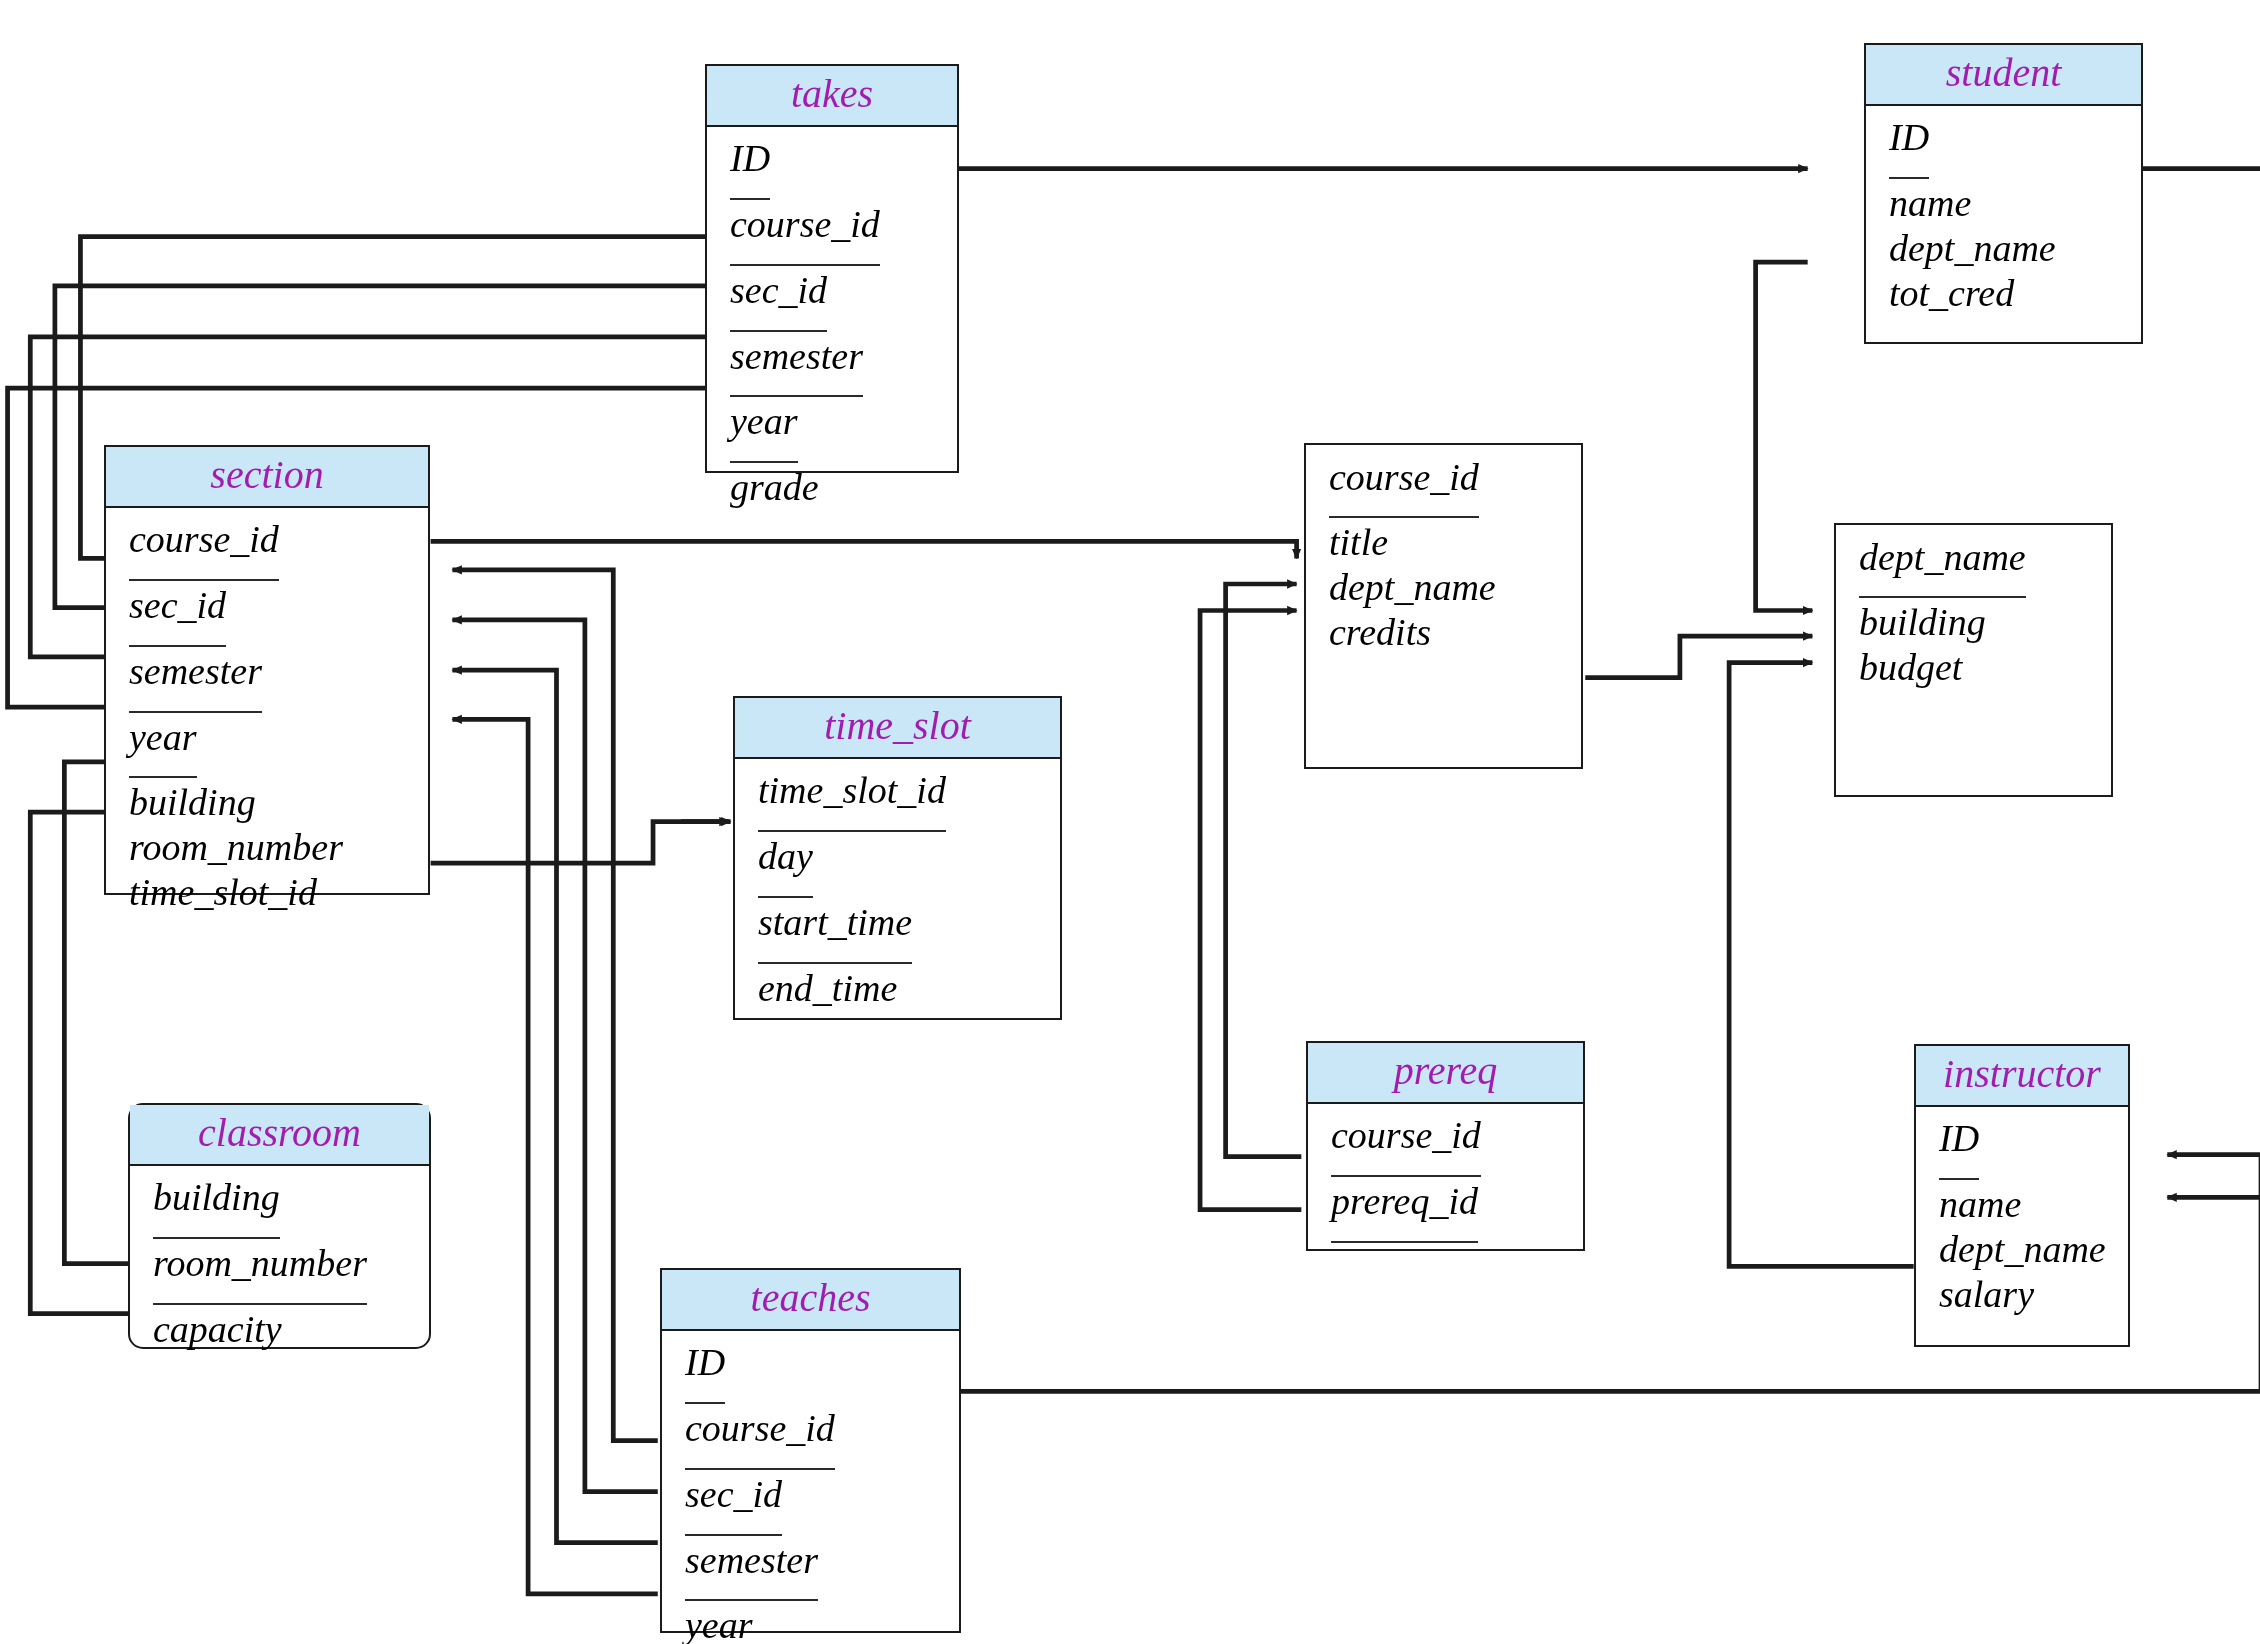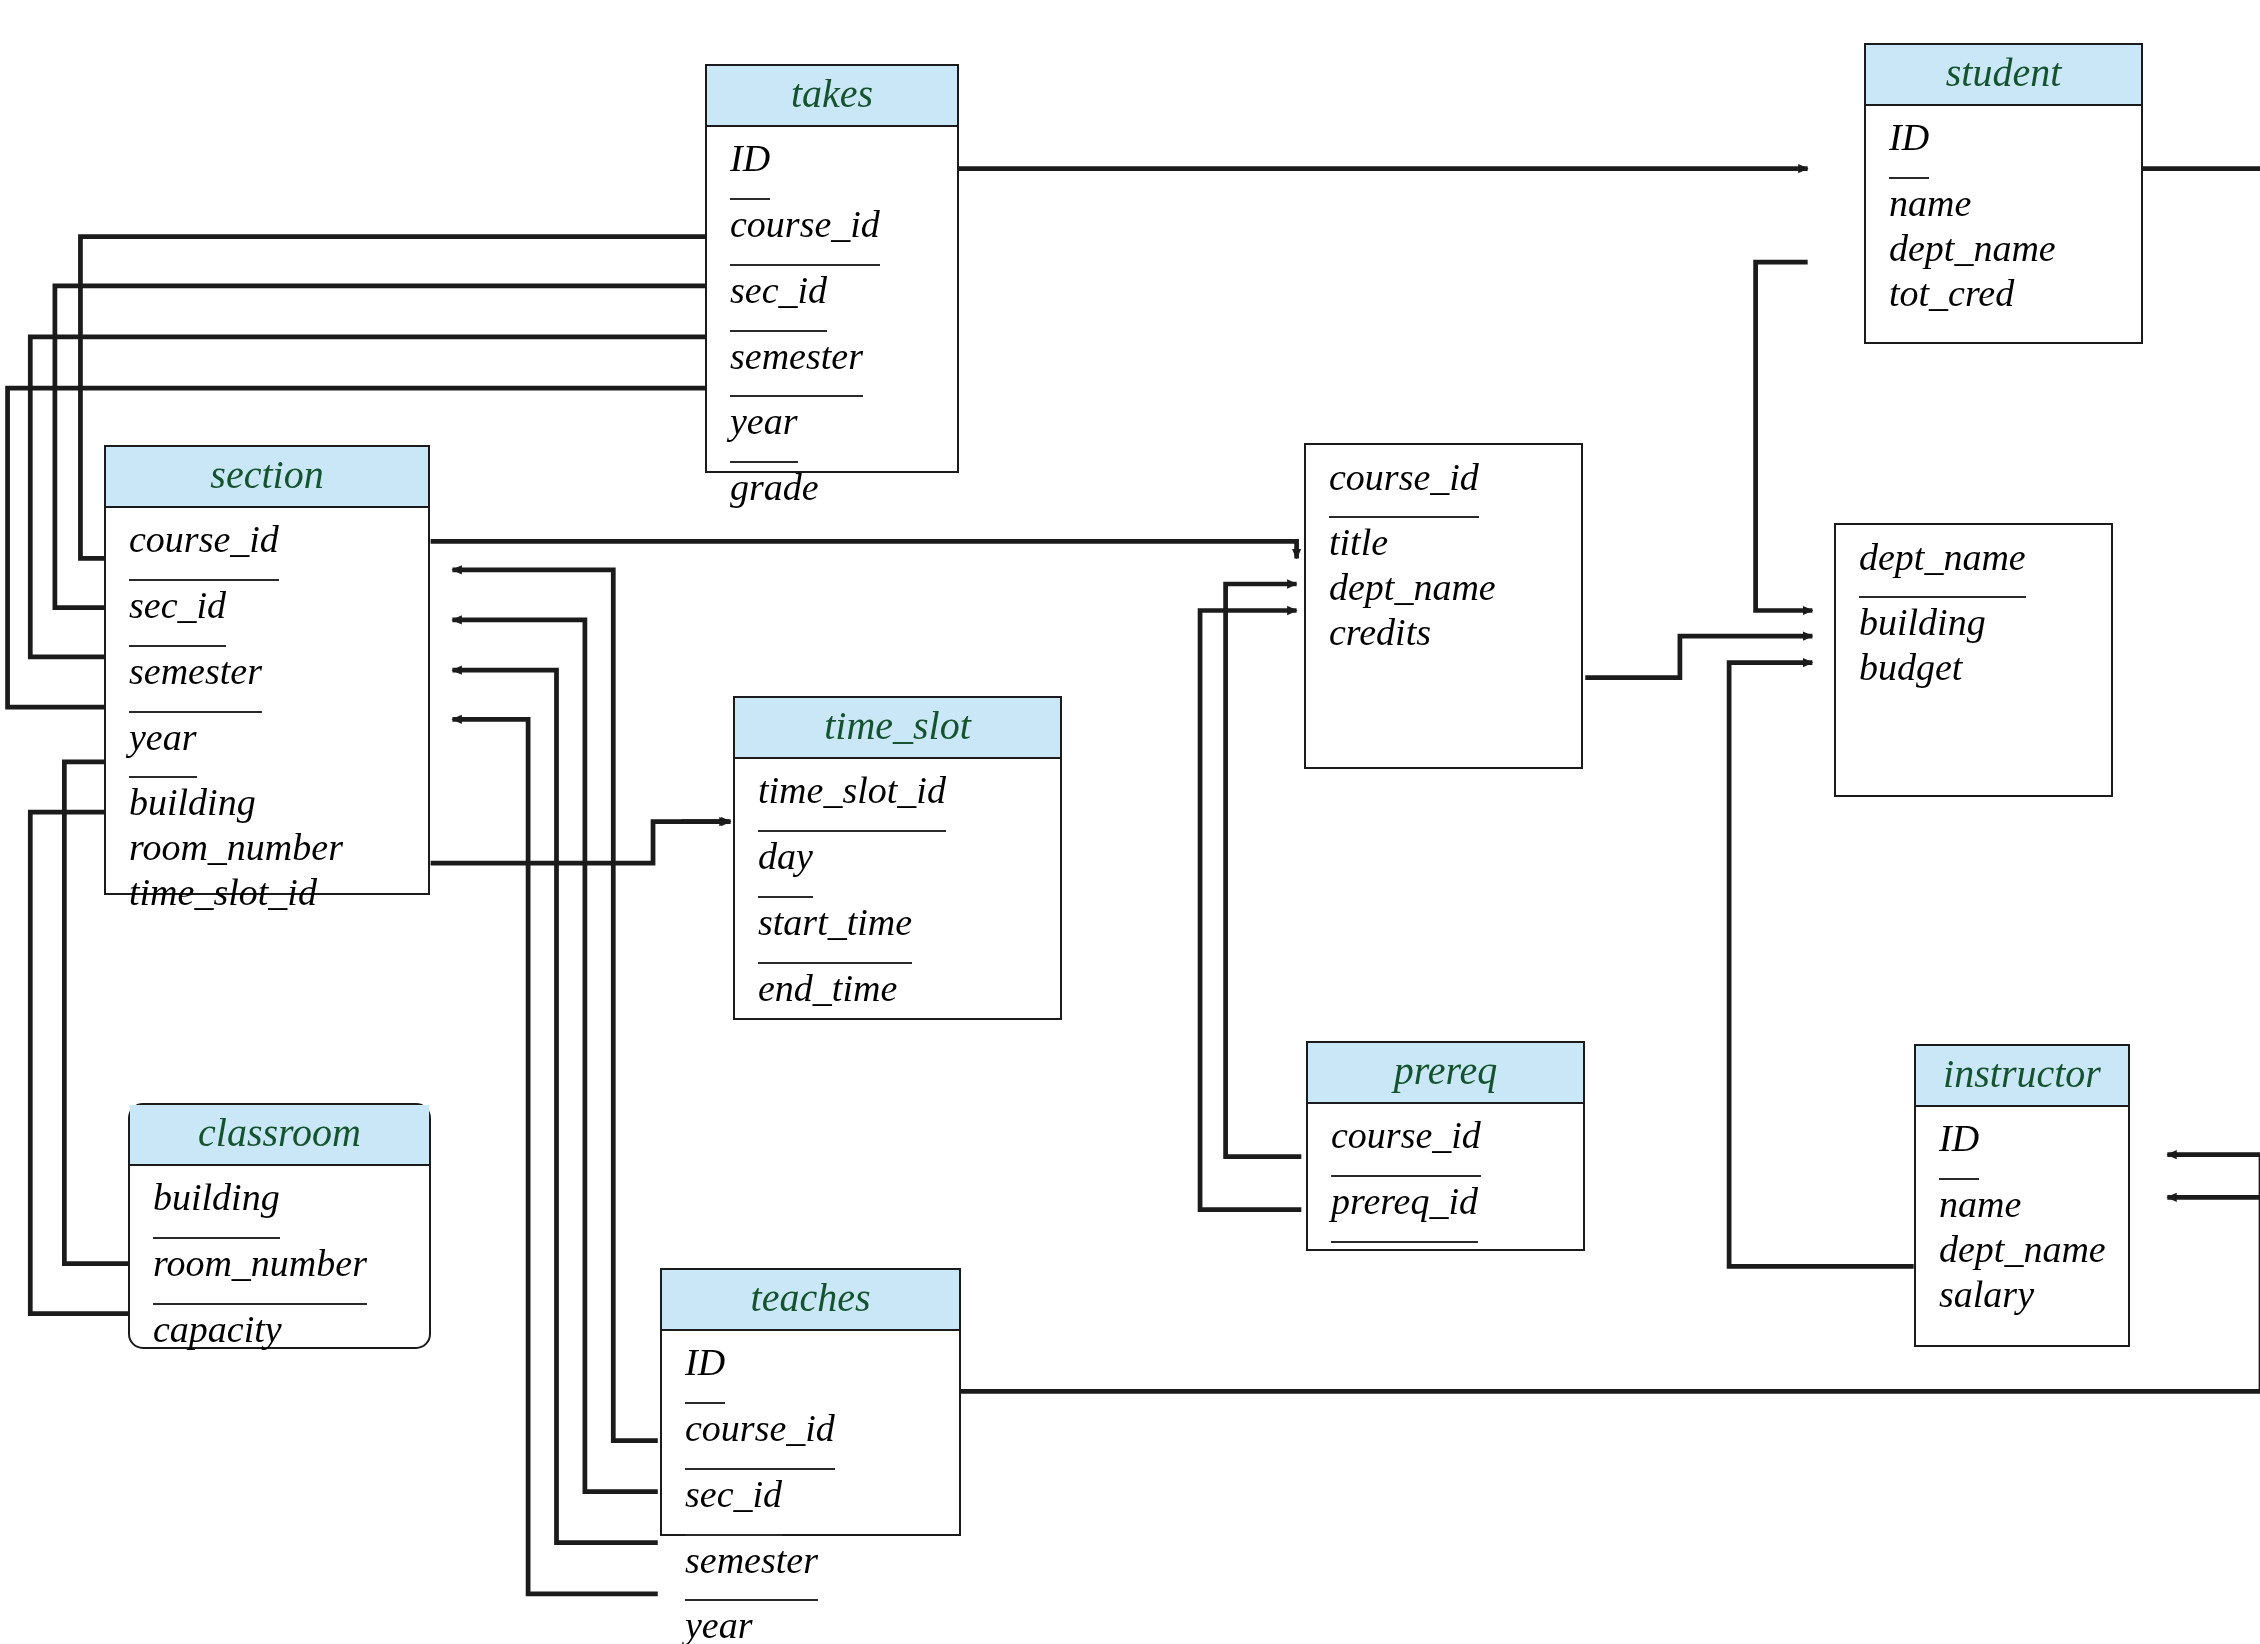--- a/index.html
+++ b/index.html
@@ -24,21 +24,21 @@
   }
   .table-title{
     box-sizing:border-box;
     background:#c9e7f7;
     border-bottom:2.8px solid #1b1b1b;
     text-align:center;
     font-style:italic;
     font-size:40px;
     line-height:1.0;
     padding:7.6px 3.8px 11.4px 3.8px;
-    color:#14532d;
+    color:#a21caf;
     white-space:nowrap;
   }
   .attr-list{
     padding:9.5px 0 13.2px 23px;
   }
   .attr{
     font-style:italic;
     font-size:38px;
     line-height:1.18;
     color:#000;
@@ -196,21 +196,21 @@
 
   <div class="table-box" style="left:128px;top:1103px;width:303px;height:246px;border-radius:15px;">
     <div class="table-title">classroom</div>
     <div class="attr-list">
       <span class="attr pk">building</span>
       <span class="attr pk">room_number</span>
       <span class="attr">capacity</span>
     </div>
   </div>
 
-  <div class="table-box" style="left:660px;top:1268px;width:301px;height:268px;">
+  <div class="table-box" style="left:660px;top:1268px;width:301px;height:365px;">
     <div class="table-title">teaches</div>
     <div class="attr-list">
       <span class="attr pk">ID</span>
       <span class="attr pk">course_id</span>
       <span class="attr pk">sec_id</span>
       <span class="attr pk">semester</span>
       <span class="attr pk">year</span>
     </div>
   </div>
 

